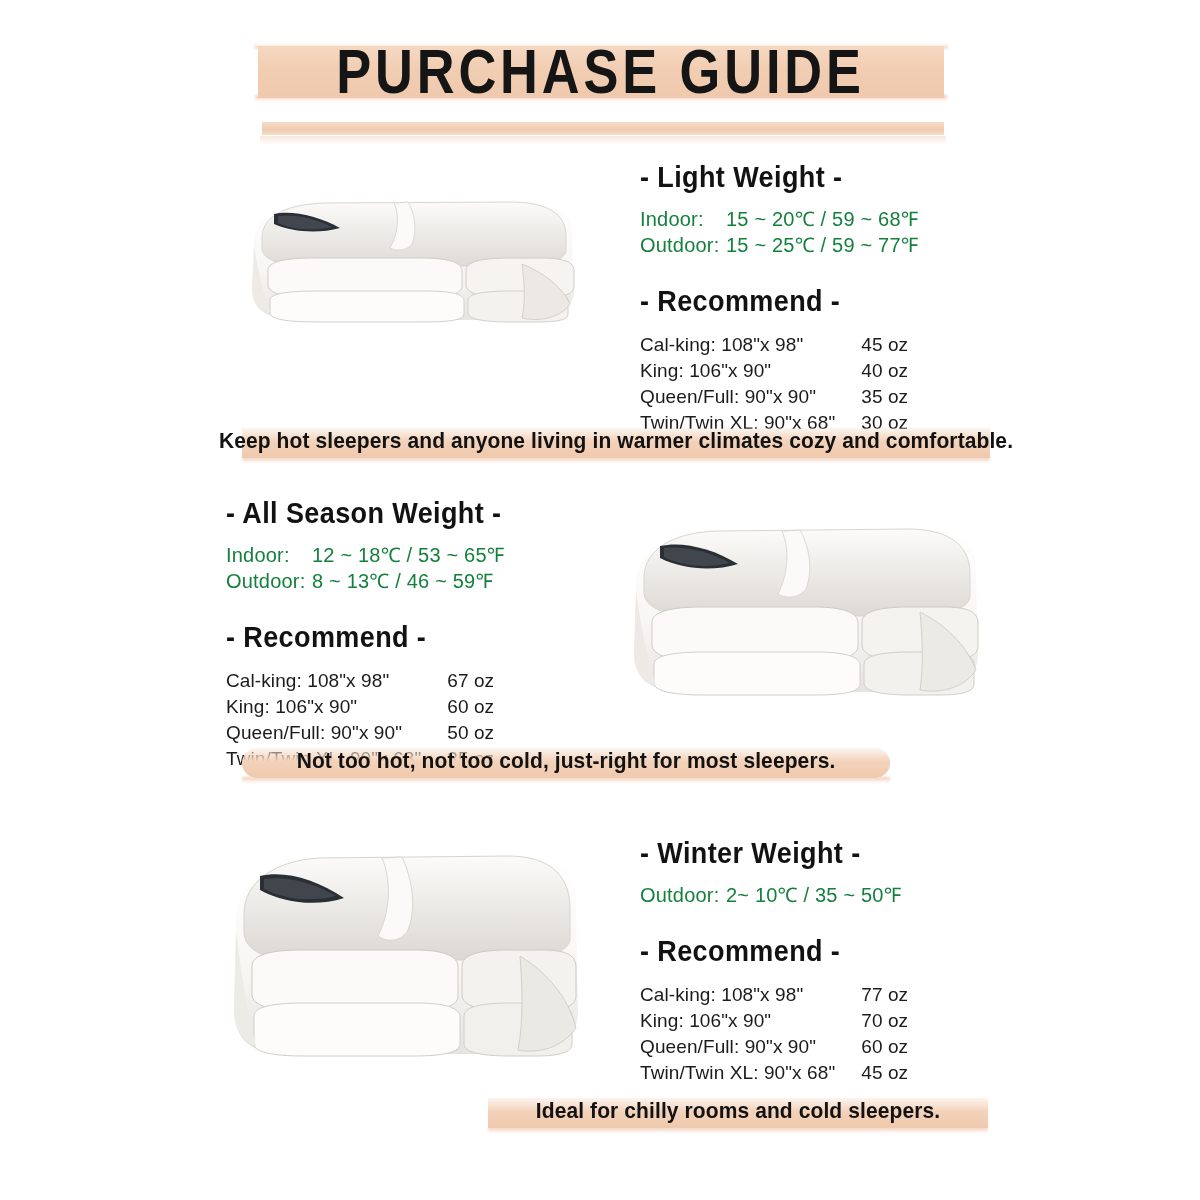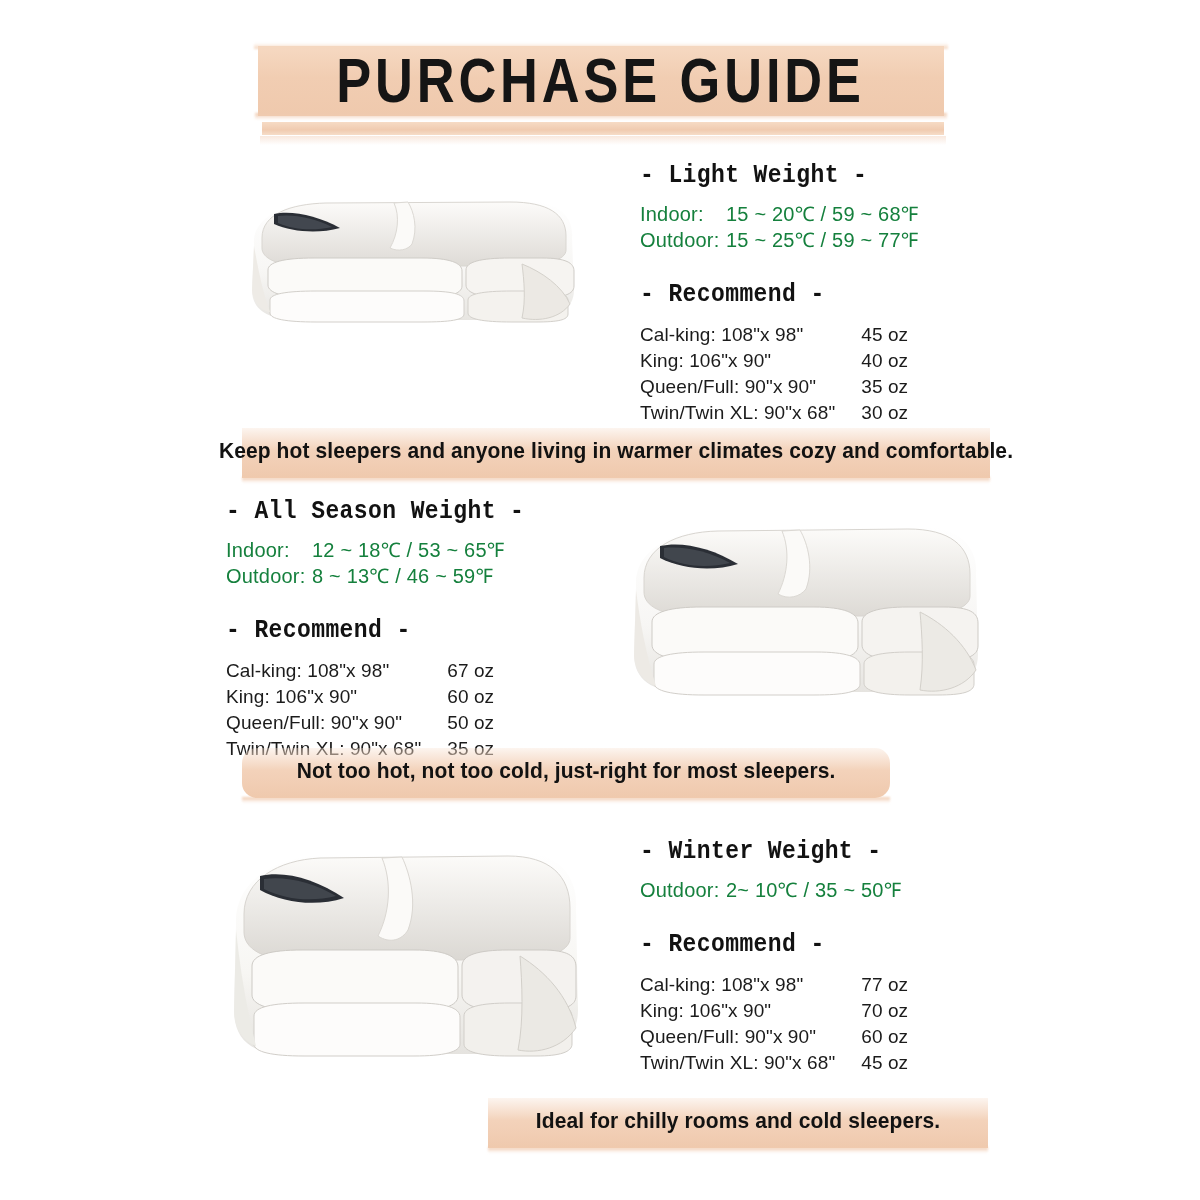--- a/index.html
+++ b/index.html
@@ -19,21 +19,21 @@
   
   .title-wrap {
     position: absolute;
     left: 258px;
     top: 46px;
     width: 686px;
   }
   .title-band {
     position: relative;
     background: linear-gradient(180deg, #f6d9c2 0%, #f1cdb2 45%, #efc9ad 100%);
-    height: 70px;
+    height: 52px;
     width: 100%;
     box-sizing: border-box;
   }
   .title-band::before {
     content: "";
     position: absolute;
     left: -4px; right: -4px; top: -3px;
     height: 6px;
     background: linear-gradient(180deg, rgba(244,214,191,0) 0%, #f4d6bf 100%);
     filter: blur(1px);
@@ -79,26 +79,25 @@
     top: 90px;
     width: 686px;
     height: 9px;
     background: linear-gradient(180deg, rgba(243,214,194,0.55) 0%, rgba(255,255,255,0) 100%);
   }
 
   
   .section { position: absolute; }
 
   .heading {
-    font-size: 23px;
+    font-size: 27px;
     font-weight: bold;
     color: #121212;
     white-space: nowrap;
     letter-spacing: 0.4px;
-    font-family: Liberation Mono, monospace;
   }
   .heading .inner { display: inline-block; transform: scaleY(1.1); }
 
   .temp-line {
     font-size: 20px;
     color: #15803d;
     white-space: nowrap;
     line-height: 26px;
     letter-spacing: 0.2px;
   }
@@ -114,21 +113,21 @@
     white-space: nowrap;
     line-height: 24px;
     letter-spacing: 0.1px;
   }
   .rec-table td.size { padding-right: 26px; }
   .rec-table td.oz { text-align: left; }
 
   
   .caption {
     position: absolute;
-    height: 50px;
+    height: 30px;
     display: flex;
     align-items: center;
     justify-content: center;
     background: linear-gradient(180deg, rgba(248,226,210,0.35) 0%, #f3d2ba 45%, #efc9ad 100%);
     font-size: 21px;
     font-weight: bold;
     color: #121212;
     white-space: nowrap;
     letter-spacing: 0.1px;
   }

